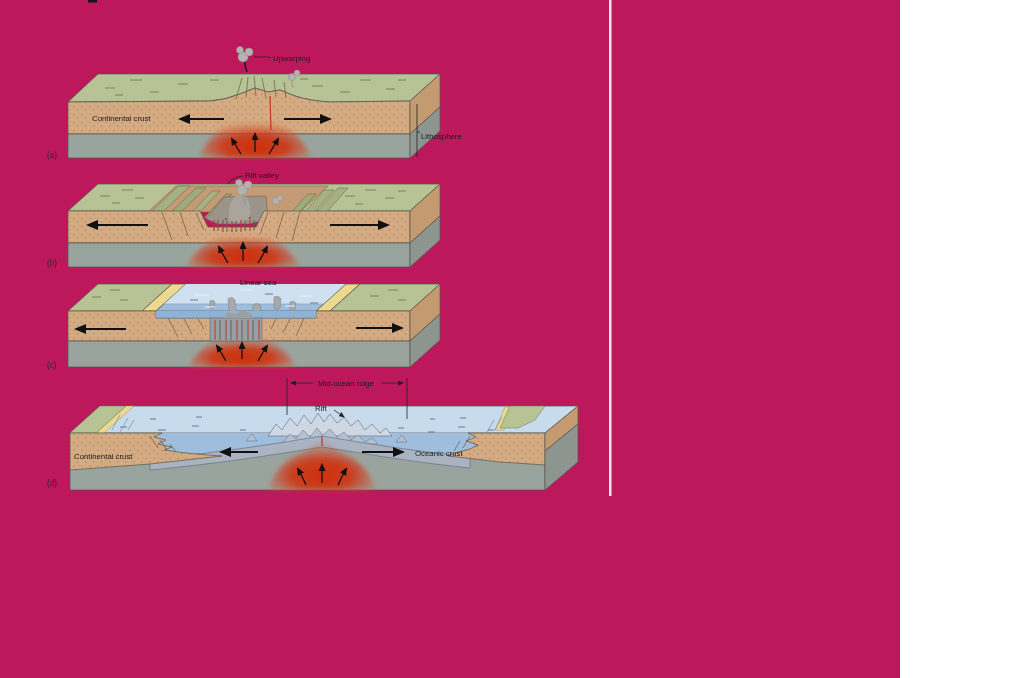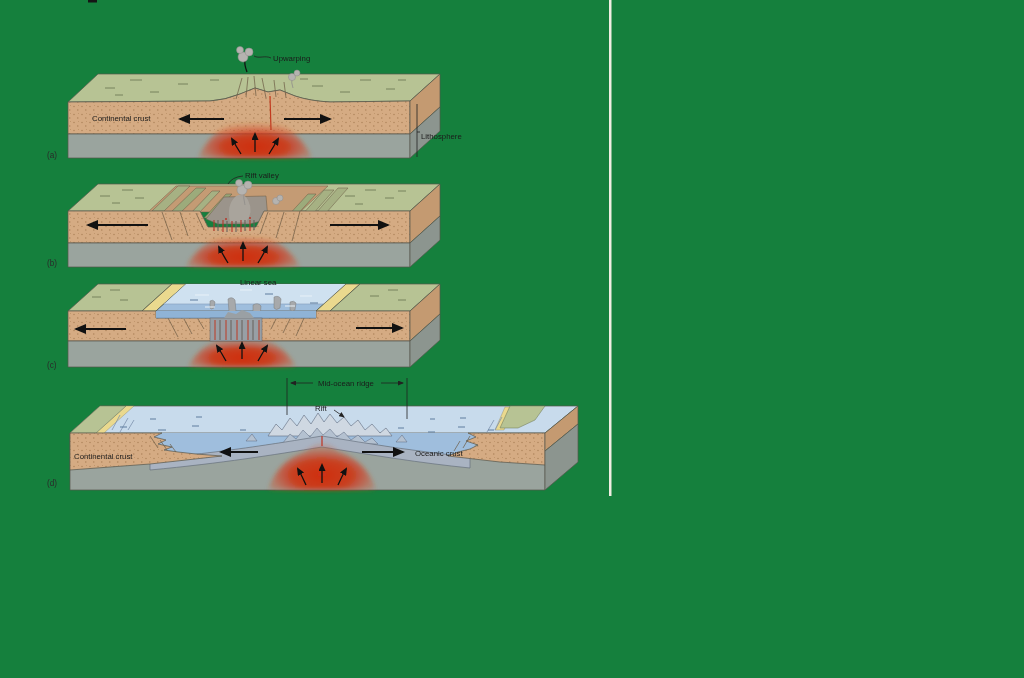--- a/index.html
+++ b/index.html
@@ -1,16 +1,16 @@
 <!DOCTYPE html>
 <html><head>
 <meta charset="utf-8">
 <style>
   html,body{margin:0;padding:0;background:#ffffff;width:1024px;height:678px;overflow:hidden;}
-  #stage{position:relative;width:1024px;height:678px;background:#15803d;}
+  #stage{position:relative;width:900px;height:678px;background:#be185d;}
   svg{position:absolute;left:0;top:0;}
   svg text{font-family:"Liberation Sans","DejaVu Sans",sans-serif;font-size:7.8px;fill:#1b1b1b;}
   svg text.tag{font-size:8.2px;fill:#2a2a2a;}
   .face{stroke:#56564c;stroke-width:.7;stroke-linejoin:round;}
   .thin{stroke:#6b5a44;stroke-width:.7;fill:none;}
   .veg{stroke:#76825c;stroke-width:1;fill:none;}
   .tension{stroke:#111;stroke-width:2.2;fill:none;}
   .marrow{stroke:#111;stroke-width:1.3;fill:none;}
   .ann{stroke:#222;stroke-width:.8;fill:none;}
   .smoke{fill:#b5b3b0;stroke:#8f8d8a;stroke-width:.5;}

